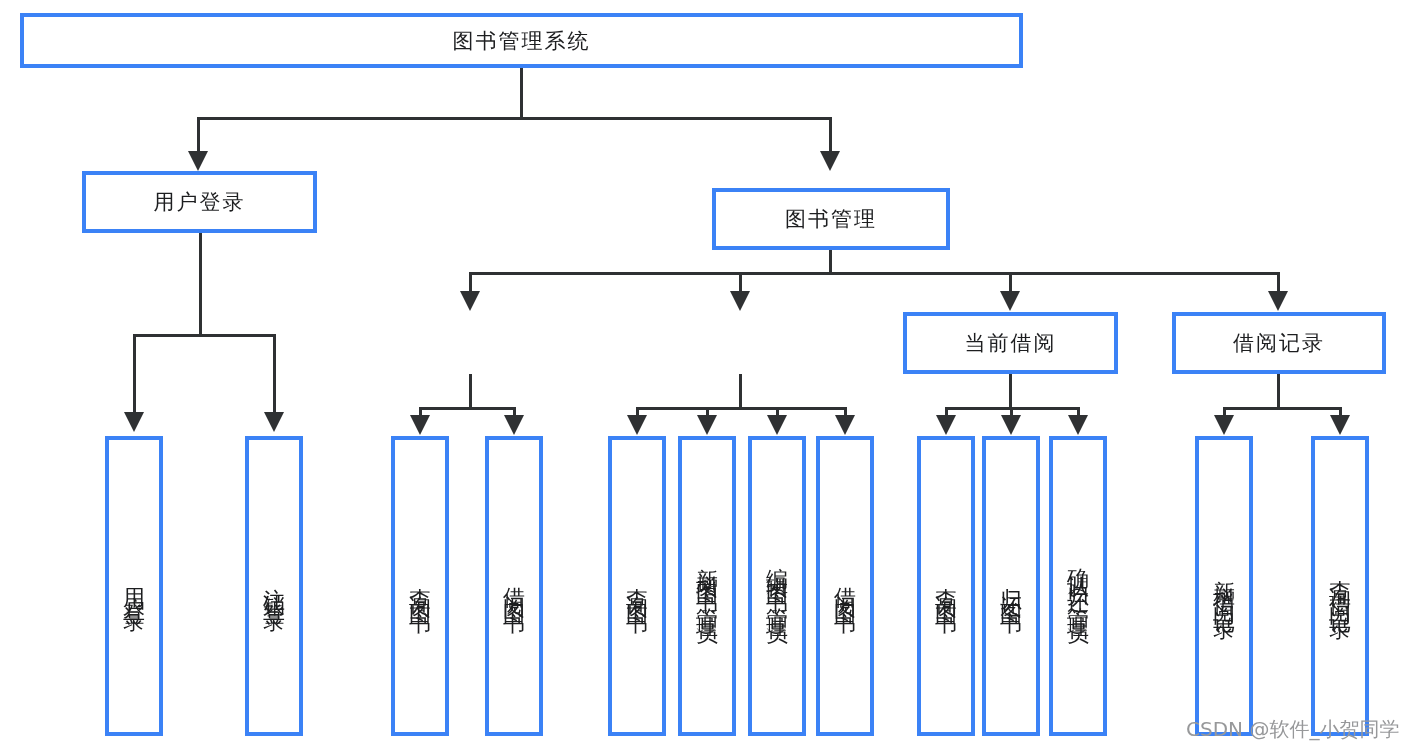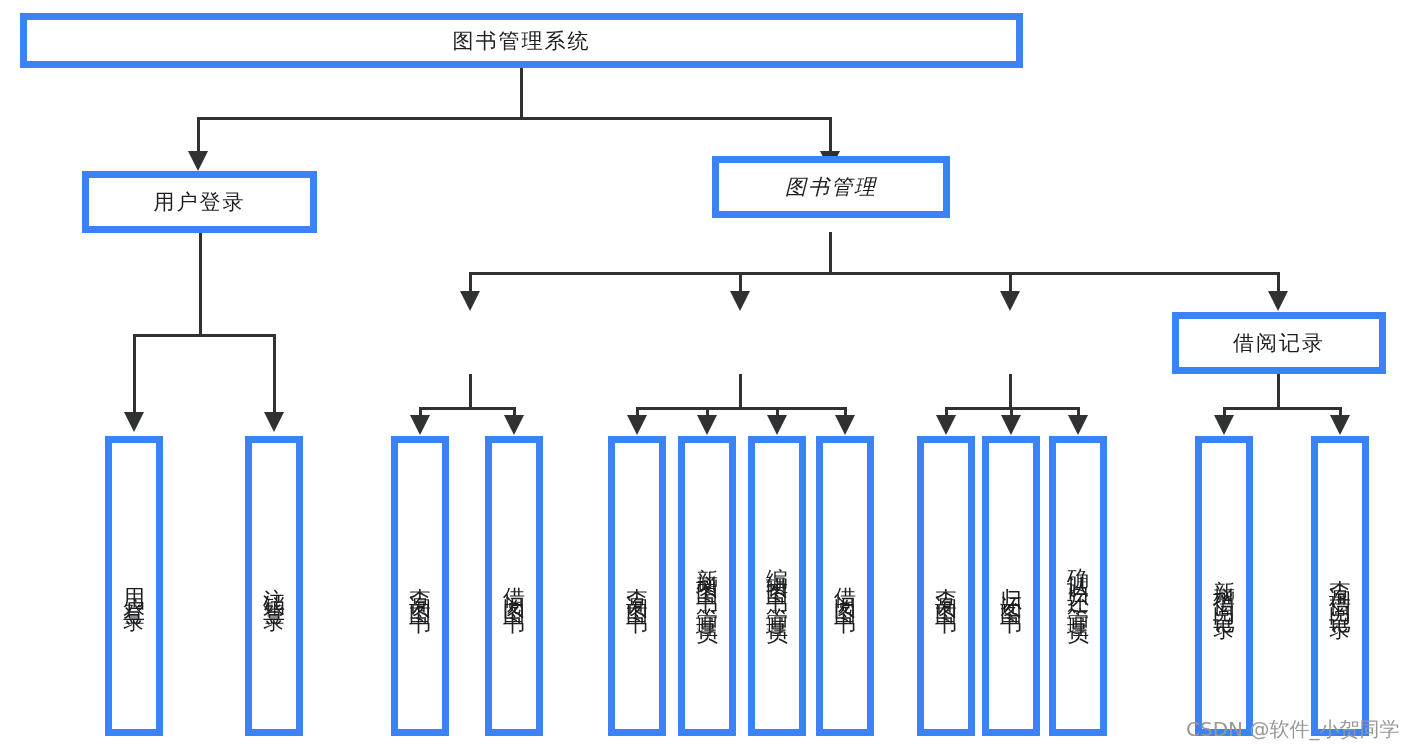--- a/index.html
+++ b/index.html
@@ -11,21 +11,21 @@
   #canvas {
     position: relative;
     width: 1405px;
     height: 747px;
     background: #ffffff;
     overflow: hidden;
   }
   .box {
     position: absolute;
     box-sizing: border-box;
-    border: 7px solid #3b82f6;
+    border: 4px solid #3b82f6;
     background: #ffffff;
     display: flex;
     align-items: center;
     justify-content: center;
     z-index: 2;
   }
   .box .hlabel {
     color: #1d1e20;
     font-size: 21px;
     letter-spacing: 2px;
@@ -76,26 +76,29 @@
 <div id="canvas">
 
   <div class="box" style="left:20px; top:13px; width:1003px; height:55px;">
     <span class="hlabel">图书管理系统</span>
   </div>
 
   <div class="box" style="left:82px; top:171px; width:235px; height:62px;">
     <span class="hlabel">用户登录</span>
   </div>
 
-  <div class="box" style="left:712px; top:156px; width:238px; height:62px;font-style:italic;">
+  <div class="box" style="left:712px; top:188px; width:238px; height:62px;">
     <span class="hlabel">图书管理</span>
   </div>
 
 
 
+  <div class="box" style="left:903px; top:312px; width:215px; height:62px;">
+    <span class="hlabel">当前借阅</span>
+  </div>
 
   <div class="box" style="left:1172px; top:312px; width:214px; height:62px;">
     <span class="hlabel">借阅记录</span>
   </div>
 
   <div class="box leaf" style="left:105px;">
     <span class="vlabel">用户登录</span>
   </div>
   <div class="box leaf" style="left:245px;">
     <span class="vlabel">注销登录</span>

